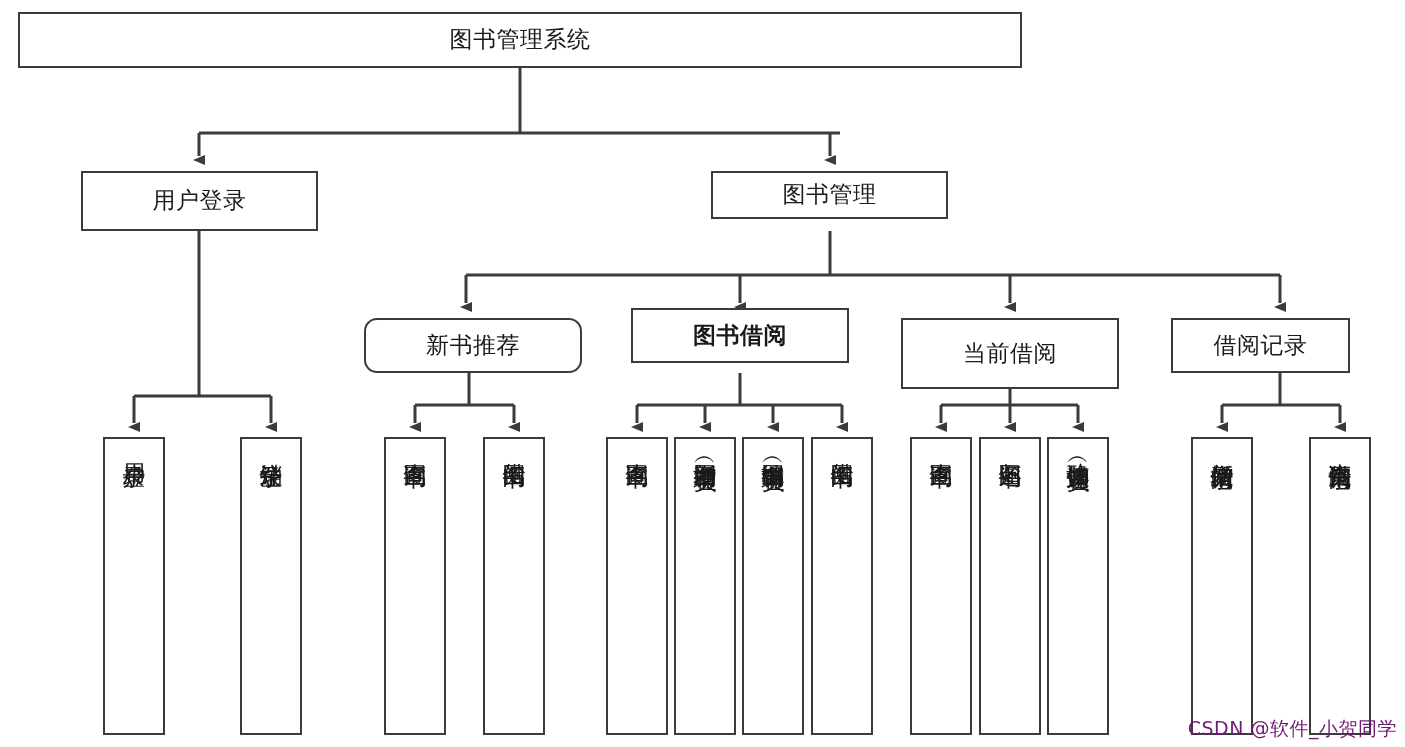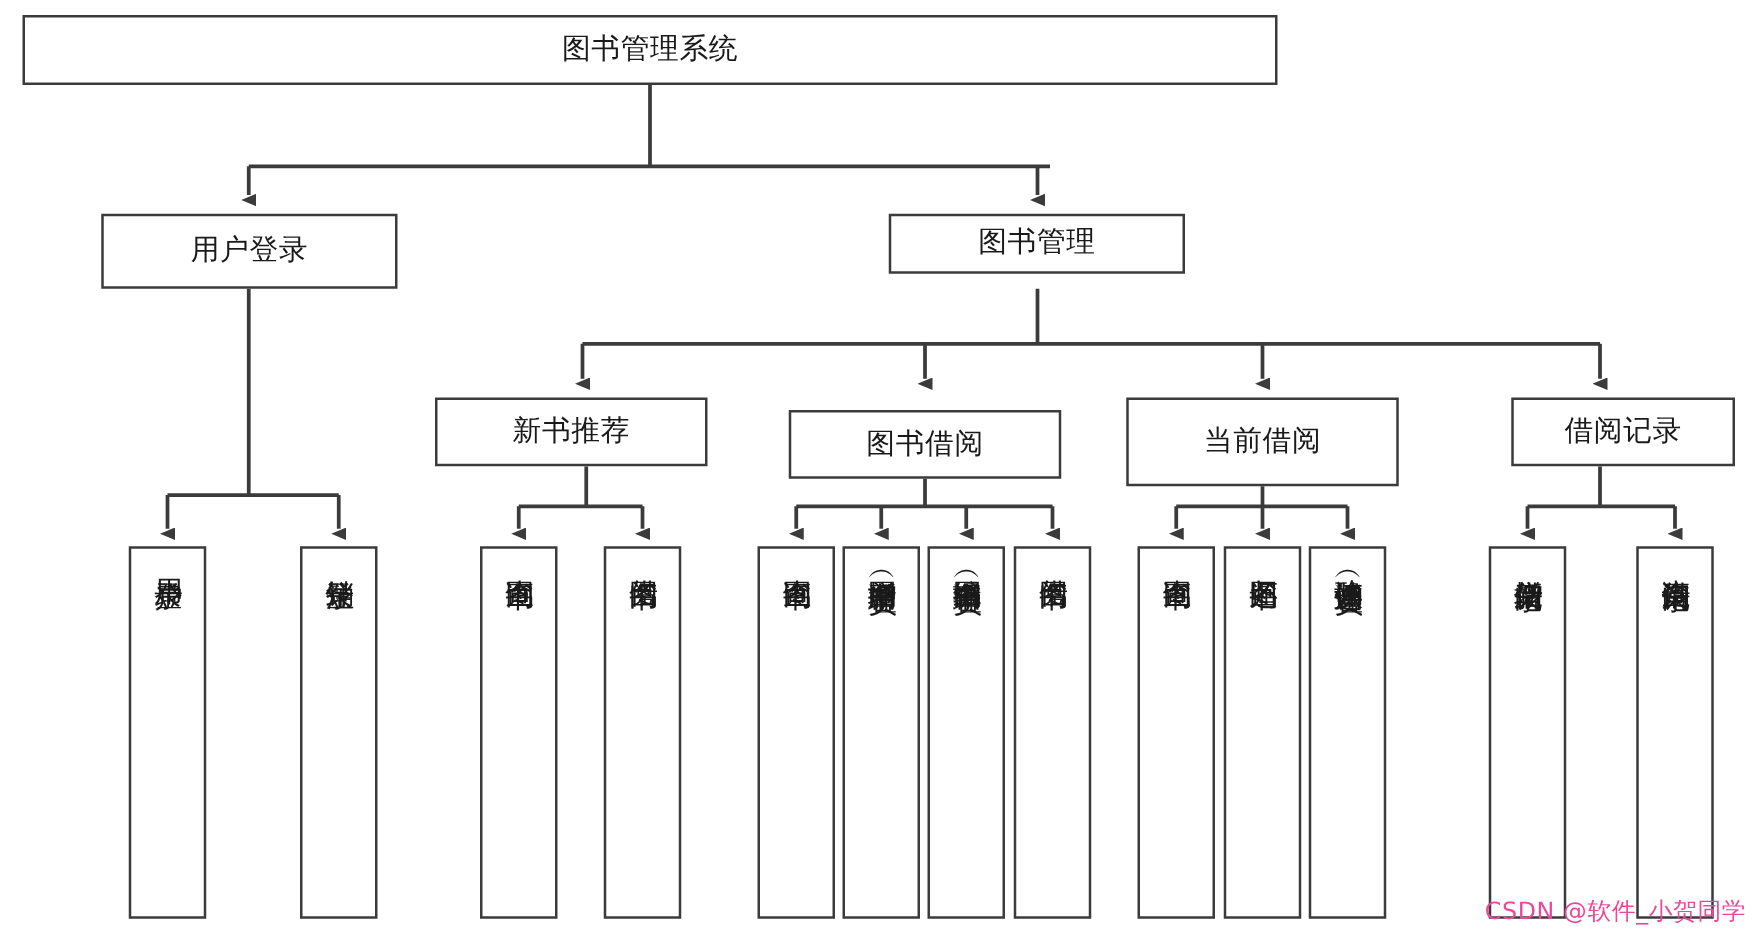--- a/index.html
+++ b/index.html
@@ -59,21 +59,21 @@
     text-orientation: upright;
     font-size: 23px;
     line-height: 1.08;
     letter-spacing: 1px;
   }
   .watermark {
     position: absolute;
     right: 8px;
     bottom: 5px;
     font-size: 19px;
-    color: #ec4899;
+    color: #701a75;
     white-space: nowrap;
     letter-spacing: 0.5px;
   }
 </style>
 </head>
 <body>
 
 <div id="canvas">
 
   <svg id="edges" viewBox="0 0 1405 747">
@@ -131,33 +131,33 @@
   </div>
 
   <div class="node horiz" style="left:81px; top:171px; width:237px; height:60px;">
     <span class="lbl">用户登录</span>
   </div>
 
   <div class="node horiz" style="left:711px; top:171px; width:237px; height:48px;">
     <span class="lbl">图书管理</span>
   </div>
 
-  <div class="node horiz" style="left:348px; top:318px; width:218px; height:55px;">
+  <div class="node horiz" style="left:364px; top:318px; width:218px; height:55px;border-radius:13px;">
     <span class="lbl">新书推荐</span>
   </div>
 
-  <div class="node horiz" style="left:631px; top:328px; width:218px; height:55px;">
+  <div class="node horiz" style="left:631px; top:308px; width:218px; height:55px;font-weight:bold;">
     <span class="lbl">图书借阅</span>
   </div>
 
   <div class="node horiz" style="left:901px; top:318px; width:218px; height:71px;">
     <span class="lbl">当前借阅</span>
   </div>
 
-  <div class="node horiz" style="left:1171px; top:318px; width:179px; height:55px;margin-left:38px;">
+  <div class="node horiz" style="left:1171px; top:318px; width:179px; height:55px;">
     <span class="lbl">借阅记录</span>
   </div>
 
   <div class="node vert" style="left:103px; top:437px; width:62px; height:298px;">
     <span class="lbl">用户登录</span>
   </div>
 
   <div class="node vert" style="left:240px; top:437px; width:62px; height:298px;">
     <span class="lbl">注销登录</span>
   </div>

